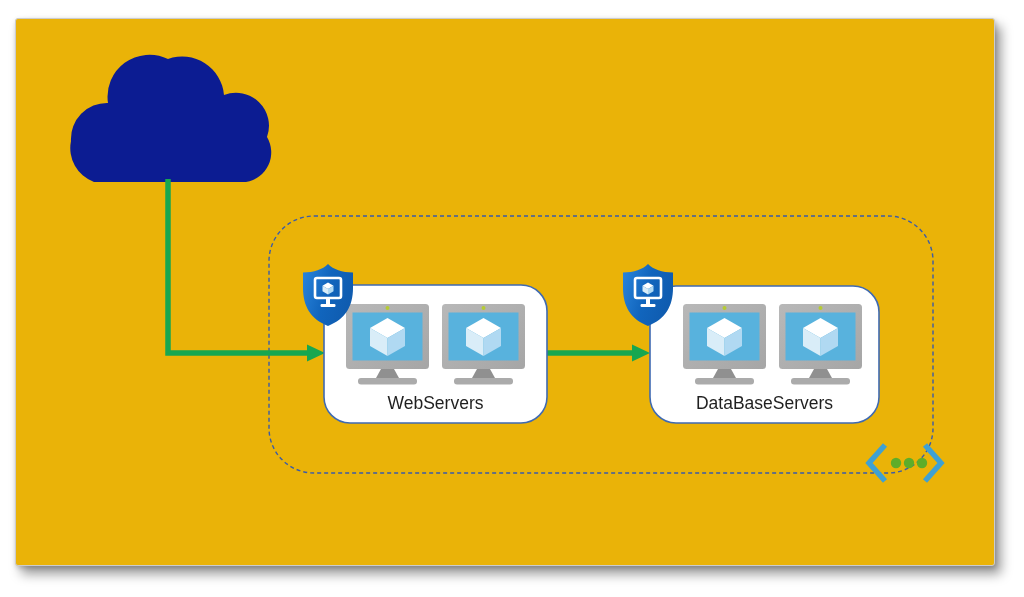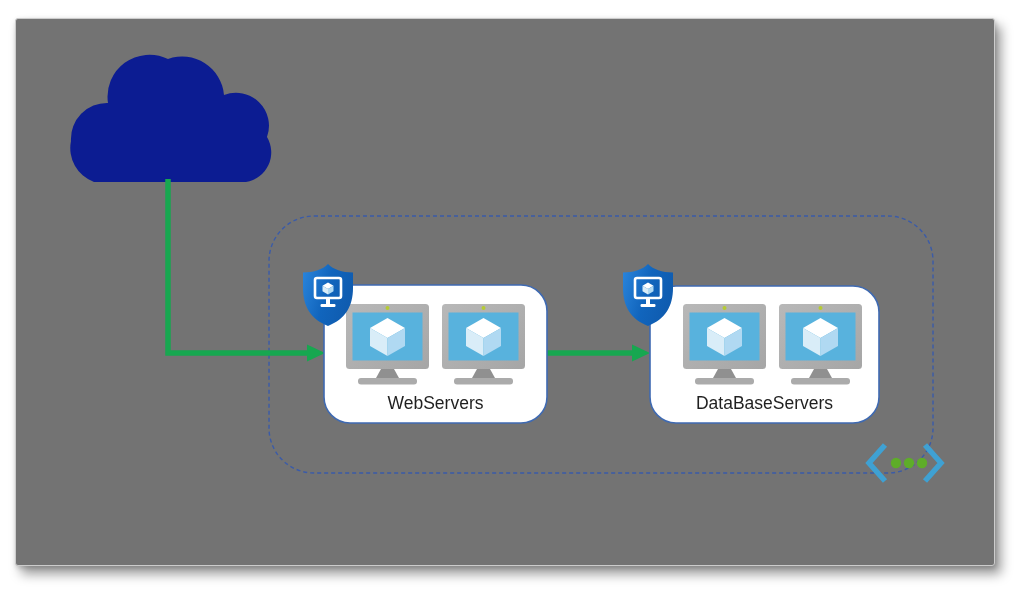--- a/index.html
+++ b/index.html
@@ -8,21 +8,21 @@
     --screen:#58b2dd; --cube-left:#d9edf8; --cube-right:#b0d9f2;
     --bracket:#3fa1d3; --dot:#5ead29; --label-text:#1f1f1f;
   }
   html,body{margin:0;padding:0;}
   body{
     width:1024px;height:597px;background:#ffffff;overflow:hidden;position:relative;
     font-family:"Liberation Sans", sans-serif;
   }
   .page{
     position:absolute;left:15px;top:18px;width:978px;height:546px;
-    background:#737373;border:1px solid #cccccc;border-radius:3px;
+    background:#eab308;border:1px solid #cccccc;border-radius:3px;
     box-shadow:6px 8px 12px rgba(0,0,0,.40), 1px 2px 5px rgba(0,0,0,.18);
   }
   .page svg{position:absolute;left:0;top:0;}
   text{font-family:"Liberation Sans", sans-serif;}
 </style>
 </head>
 <body>
 
 <div class="page">
   <svg width="978" height="546" viewBox="0 0 978 546">

